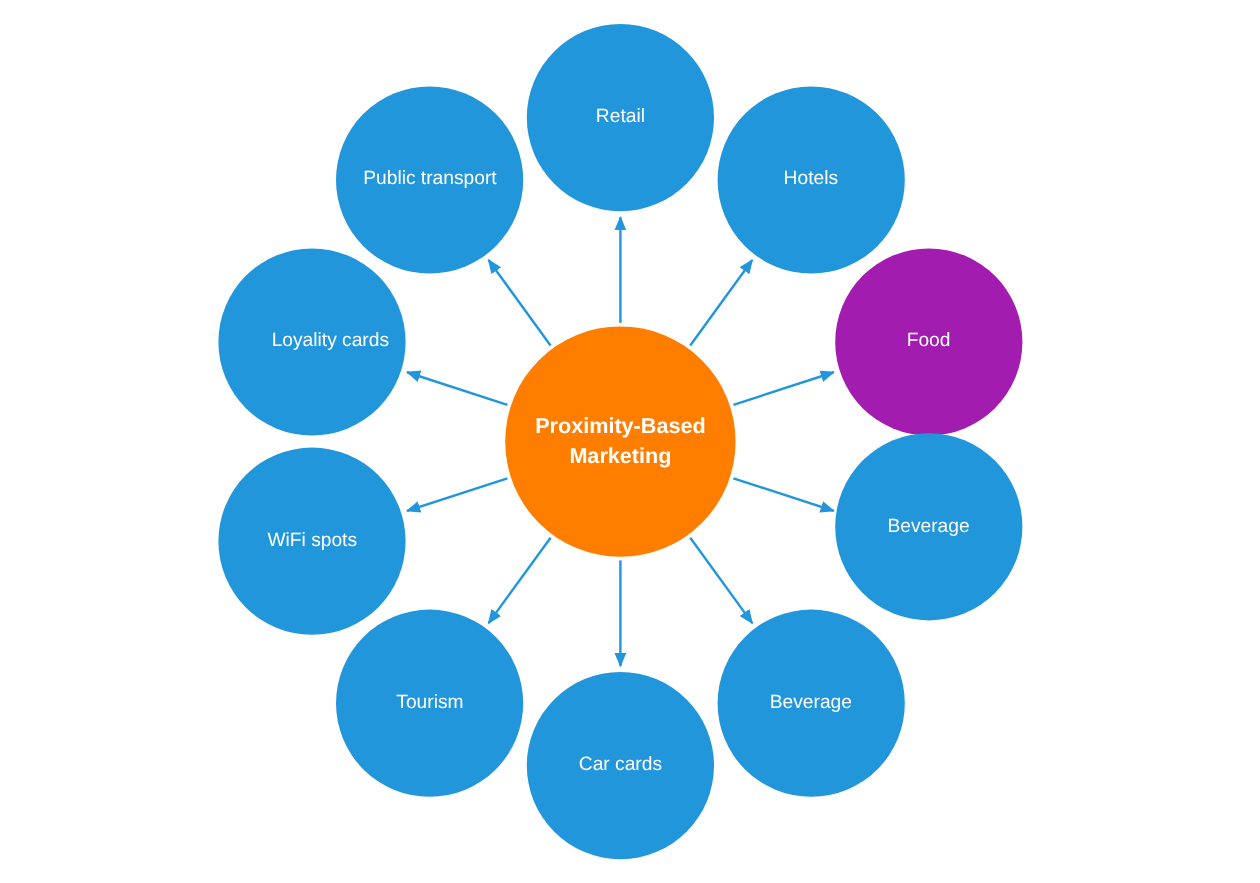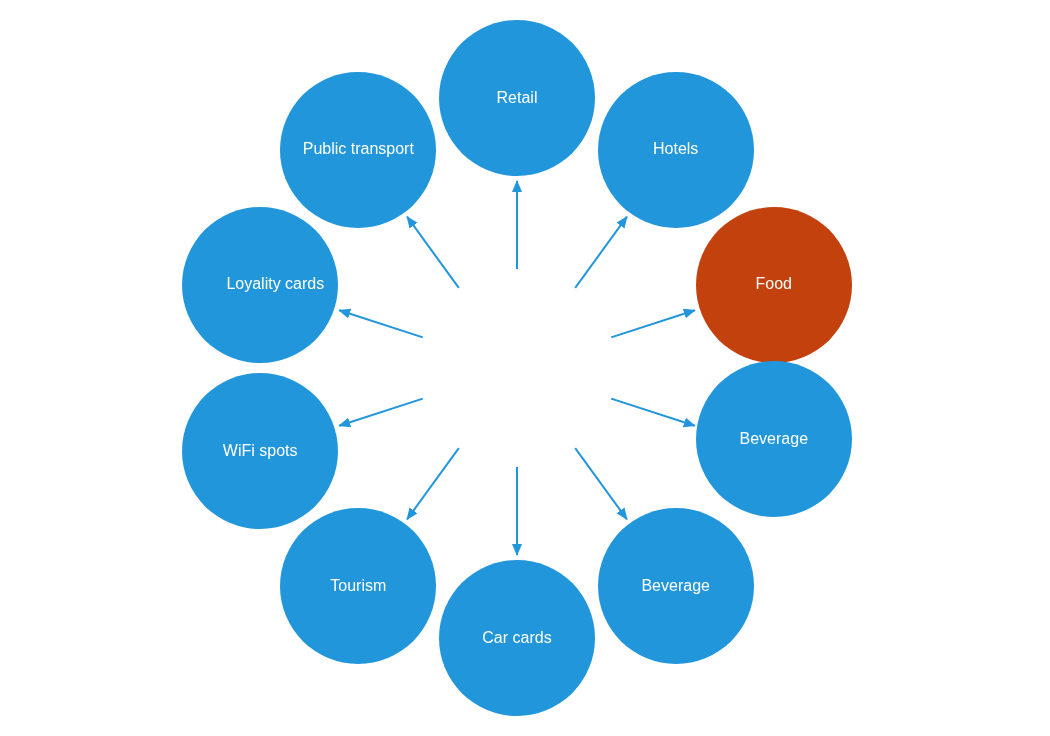--- a/index.html
+++ b/index.html
@@ -67,21 +67,21 @@
       <line x1="422.8" y1="337.4" x2="339.2" y2="310.2" stroke="#2196DB" stroke-width="2" marker-end="url(#ah)"></line>
       <line x1="458.8" y1="287.9" x2="407.1" y2="216.7" stroke="#2196DB" stroke-width="2" marker-end="url(#ah)"></line>
     </svg>
   <div id="nodes">
       <div class="node sat" style="left: 439px; top: 20px; background: rgb(33, 150, 219); color: rgb(255, 255, 255);">
         <span>Retail</span>
       </div>
       <div class="node sat" style="left: 597.702px; top: 71.5654px; background: rgb(33, 150, 219); color: rgb(255, 255, 255);">
         <span>Hotels</span>
       </div>
-      <div class="node sat" style="left: 695.785px; top: 206.565px; background: #c2410c; color: rgb(255, 255, 255);">
+      <div class="node sat" style="left: 695.785px; top: 206.565px; background: #a21caf; color: rgb(255, 255, 255);">
         <span>Food</span>
       </div>
       <div class="node sat" style="left: 695.785px; top: 361px; background: rgb(33, 150, 219); color: rgb(255, 255, 255);">
         <span>Beverage</span>
       </div>
       <div class="node sat" style="left: 597.702px; top: 508.435px; background: rgb(33, 150, 219); color: rgb(255, 255, 255);">
         <span>Beverage</span>
       </div>
       <div class="node sat" style="left: 439px; top: 560px; background: rgb(33, 150, 219); color: rgb(255, 255, 255);">
         <span>Car cards</span>
@@ -92,13 +92,16 @@
       <div class="node sat" style="left: 182.215px; top: 373.435px; background: rgb(33, 150, 219); color: rgb(255, 255, 255);">
         <span>WiFi spots</span>
       </div>
       <div class="node sat" style="left: 182.215px; top: 206.565px; background: rgb(33, 150, 219); color: rgb(255, 255, 255); justify-content: flex-end;">
         <span>Loyality cards</span>
       </div>
       <div class="node sat" style="left: 280.298px; top: 71.5654px; background: rgb(33, 150, 219); color: rgb(255, 255, 255);">
         <span>Public transport</span>
       </div>
     </div>
+  <div class="node hub" id="hub" style="left: 421px; top: 272px; background: rgb(255, 126, 0); color: rgb(255, 255, 255);">
+    <span>Proximity-Based Marketing</span>
+  </div>
 </div>
 
 </body></html>

